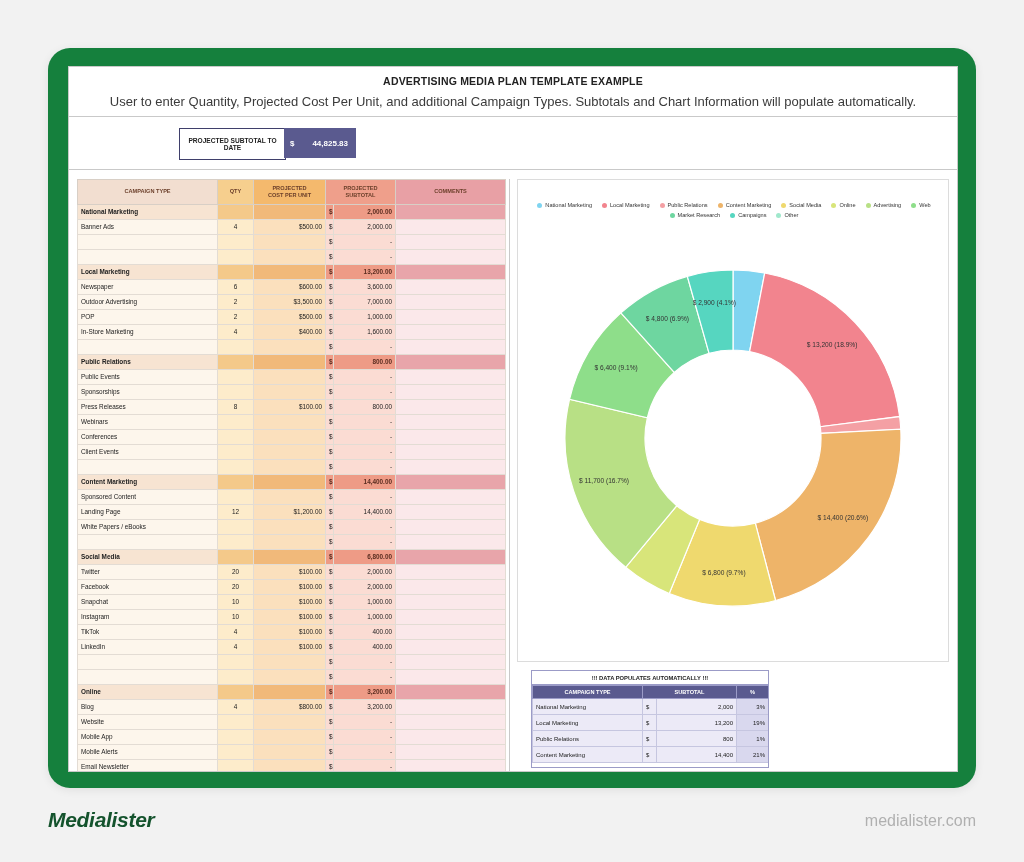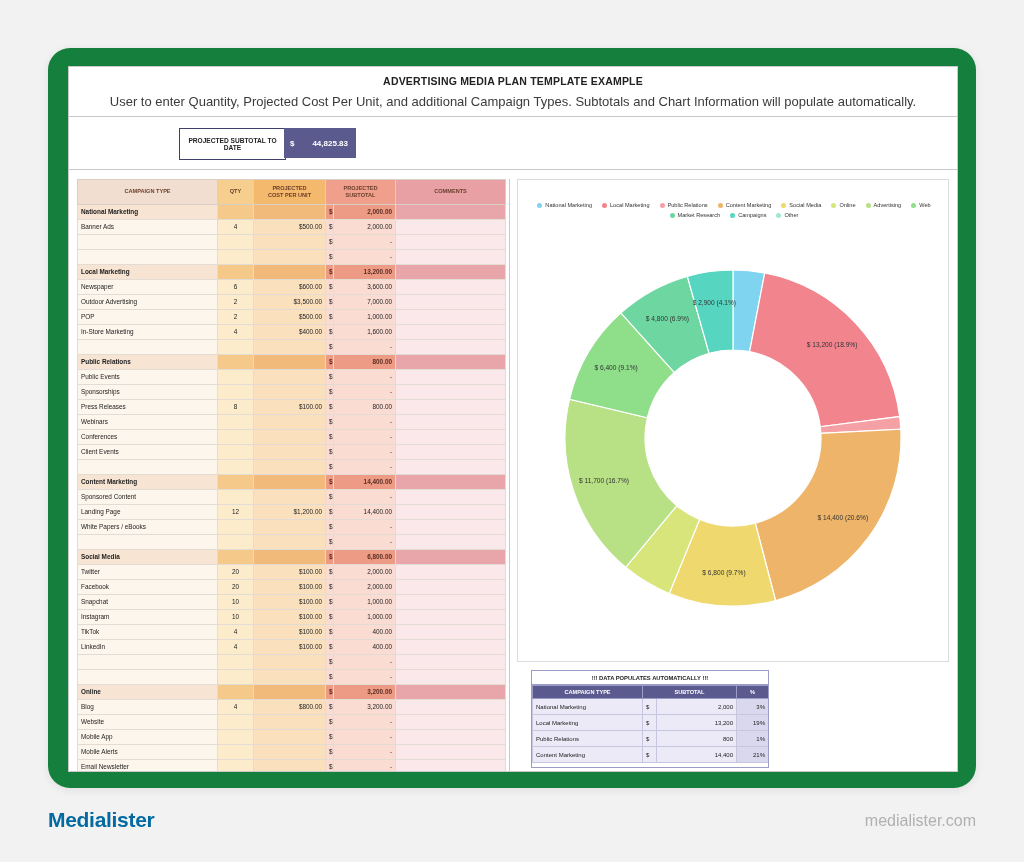--- a/index.html
+++ b/index.html
@@ -127,21 +127,21 @@
   th.s-pct{background:#8f8fc4;}
   table.sum td{border:1px solid #c6c6e0;padding:2.5px 3px;height:10px;color:#222;}
   td.s-name{background:#eceaf7;}
   td.s-dol{background:#eceaf7;text-align:left;}
   td.s-val{background:#eceaf7;text-align:right;}
   td.s-pctv{background:#d9d8ee;text-align:right;}
 
   
   .brand{
     position:absolute;left:48px;top:808px;font-size:21px;font-weight:bold;
-    color:#0369a1;letter-spacing:-.3px;
+    color:#14532d;letter-spacing:-.3px;font-style:italic;
   }
   .site{
     position:absolute;right:48px;top:812px;font-size:16px;color:#b0b0b0;
   }
 </style>
 </head>
 <body>
 
 <div class="page">
   <div class="device">

